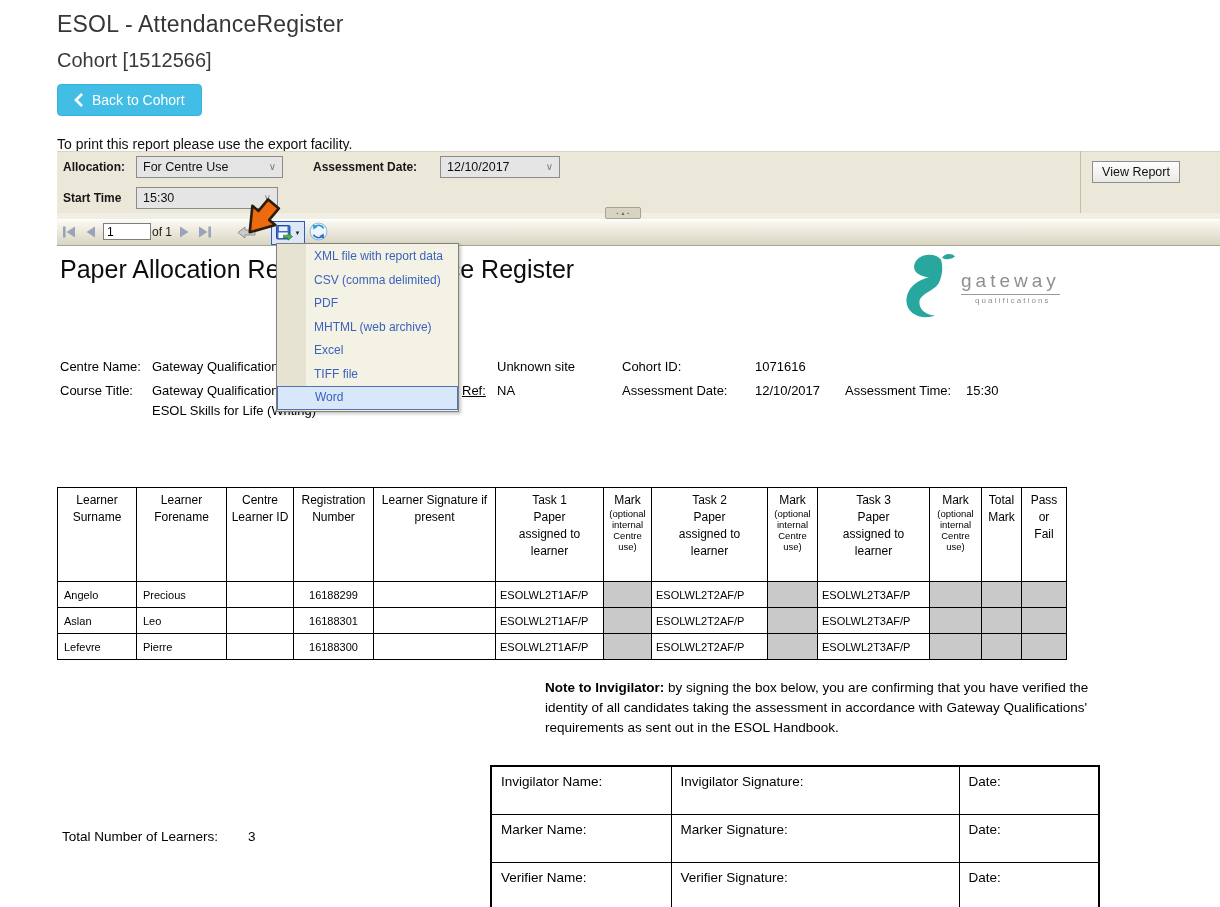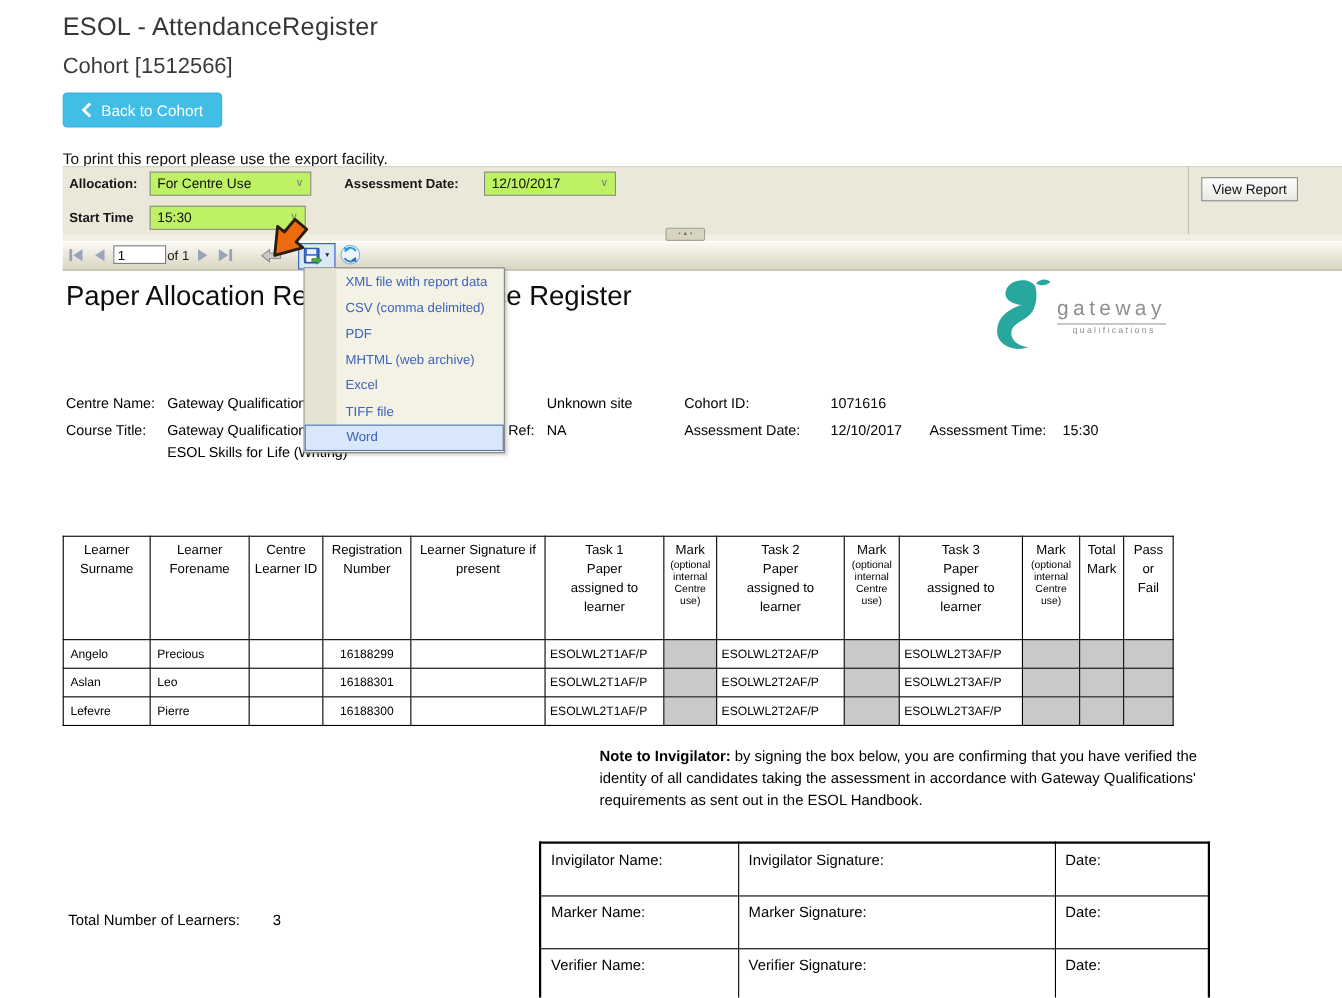--- a/index.html
+++ b/index.html
@@ -12,21 +12,21 @@
   .cohort-sub{left:57px;top:49px;font-size:20px;color:#3a3a3a;}
   .back-btn{left:57px;top:84px;height:32px;display:flex;align-items:center;gap:9px;
             background:#41bde6;color:#fff;border:1px solid #35b1da;border-radius:4px;
             padding:0 16px;font-size:14px;font-family:"Liberation Sans",sans-serif;cursor:pointer;}
   .print-note{left:57px;top:136px;font-size:14px;color:#0f0f0f;}
 
   
   .param-panel{left:57px;top:151px;width:1163px;height:62px;background:#ebe8da;border-top:1px solid #d8d4c5;}
   .param-strip{left:57px;top:213px;width:1163px;height:6px;background:#f1efe3;}
   .param-label{position:absolute;font-size:12px;font-weight:bold;color:#161616;}
-  .xp-select{position:absolute;height:22px;background:#bef264;border:1px solid #8c8c8c;
+  .xp-select{position:absolute;height:22px;background:#e5e5e5;border:1px solid #8c8c8c;
              display:flex;align-items:center;justify-content:space-between;
              padding:0 6px;font-size:12.5px;color:#111;cursor:pointer;box-sizing:border-box;}
   .sel-arrow{color:#7d7d7d;font-size:10px;line-height:10px;}
   .param-divider{left:1080px;top:151px;width:1px;height:62px;background:#c2beac;}
   .view-report-btn{left:1092px;top:161px;width:88px;height:22px;background:linear-gradient(#fefefe,#e9e9e4);
                    border:1px solid #8e8e8e;font-size:12.5px;font-family:"Liberation Sans",sans-serif;
                    color:#111;cursor:pointer;}
   .splitter-handle{left:605px;top:207px;width:34px;height:10px;background:#d8d4c2;border:1px solid #a6a290;
                    border-radius:2px;display:flex;align-items:center;justify-content:center;gap:2px;
                    font-size:5px;color:#6e6a5a;cursor:pointer;z-index:5;}
@@ -205,21 +205,21 @@
   </div>
 
   <div class="abs info" style="left:60px;top:359px;">Centre Name:</div>
   <div class="abs info" style="left:152px;top:359px;">Gateway Qualifications</div>
   <div class="abs info" style="left:497px;top:359px;">Unknown site</div>
   <div class="abs info" style="left:622px;top:359px;">Cohort ID:</div>
   <div class="abs info" style="left:755px;top:359px;">1071616</div>
 
   <div class="abs info" style="left:60px;top:383px;">Course Title:</div>
   <div class="abs info" style="left:152px;top:383px;">Gateway Qualifications</div>
-  <div class="abs info" style="left:462px;top:383px;">Ref:</div>
+  <div class="abs info" style="left:462px;top:383px;text-decoration:underline;">Ref:</div>
   <div class="abs info" style="left:497px;top:383px;">NA</div>
   <div class="abs info" style="left:622px;top:383px;">Assessment Date:</div>
   <div class="abs info" style="left:755px;top:383px;">12/10/2017</div>
   <div class="abs info" style="left:845px;top:383px;">Assessment Time:</div>
   <div class="abs info" style="left:966px;top:383px;">15:30</div>
   <div class="abs info" style="left:152px;top:403px;">ESOL Skills for Life (Writing)</div>
 
   <div class="abs main-table">
     <table>
       <colgroup>

